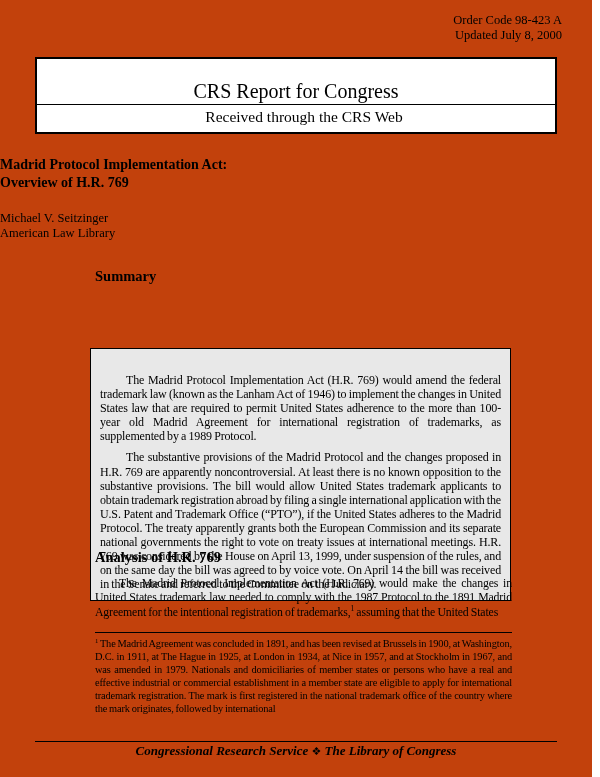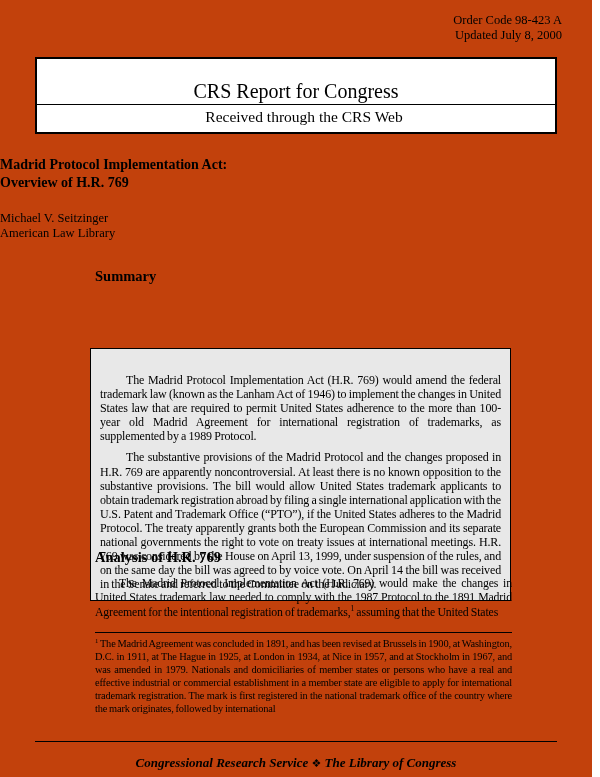--- a/index.html
+++ b/index.html
@@ -67,21 +67,21 @@
     letter-spacing:-0.15px;word-spacing:-0.6px;
   }
   .footnote-block p{margin:0;text-align:justify;}
   .continued{text-align:right;}
   sup{font-size:0.65em;vertical-align:super;line-height:0;}
   .footer{
     position:absolute;top:741px;left:35px;right:35px;
     border-top:1.6px solid #000;
     text-align:center;
     font-weight:bold;font-style:italic;
-    font-size:13px;padding-top:13px;
+    font-size:13px;padding-top:1px;
   }
   .footer .diamond{font-style:normal;font-family:"DejaVu Sans",sans-serif;font-size:11px;}
 </style>
 </head>
 <body>
 
 <div class="page">
 
   <div class="meta">
     <div>Order Code 98-423 A</div>

